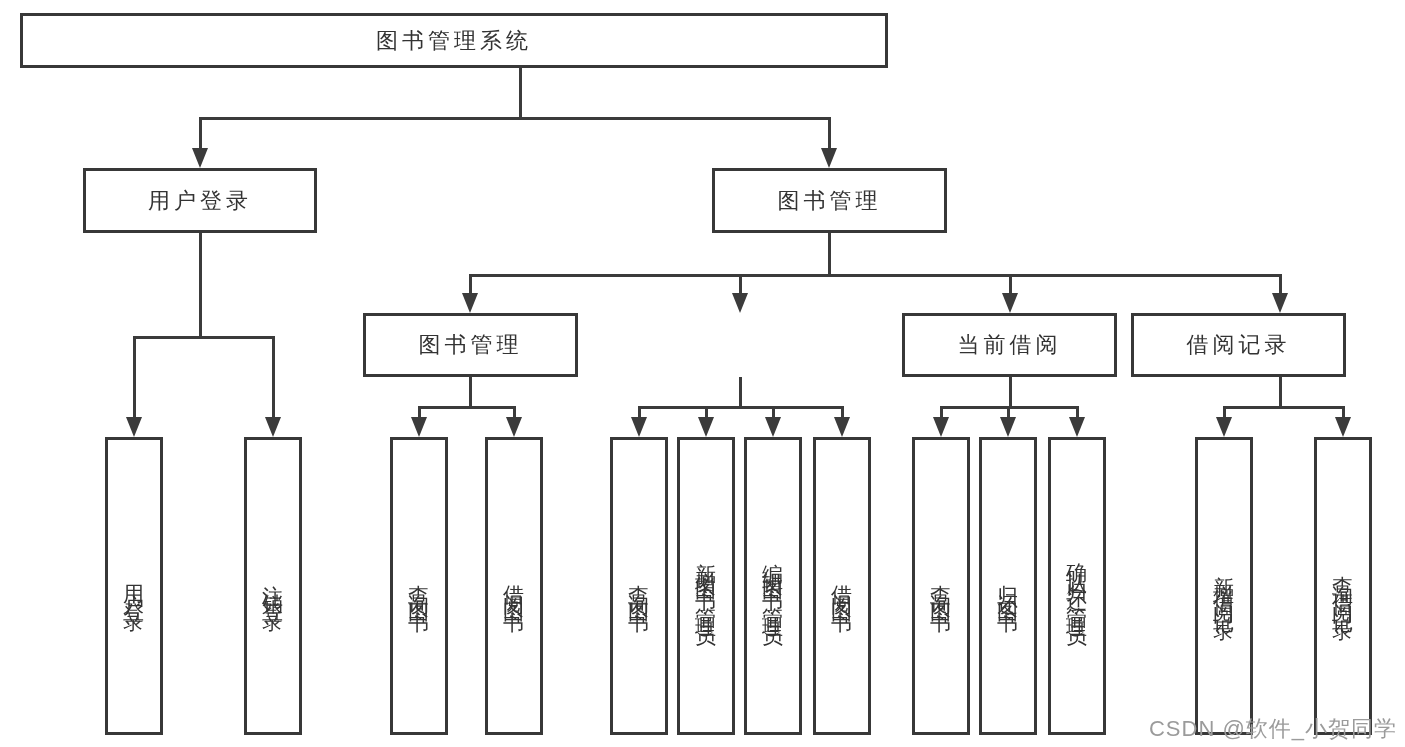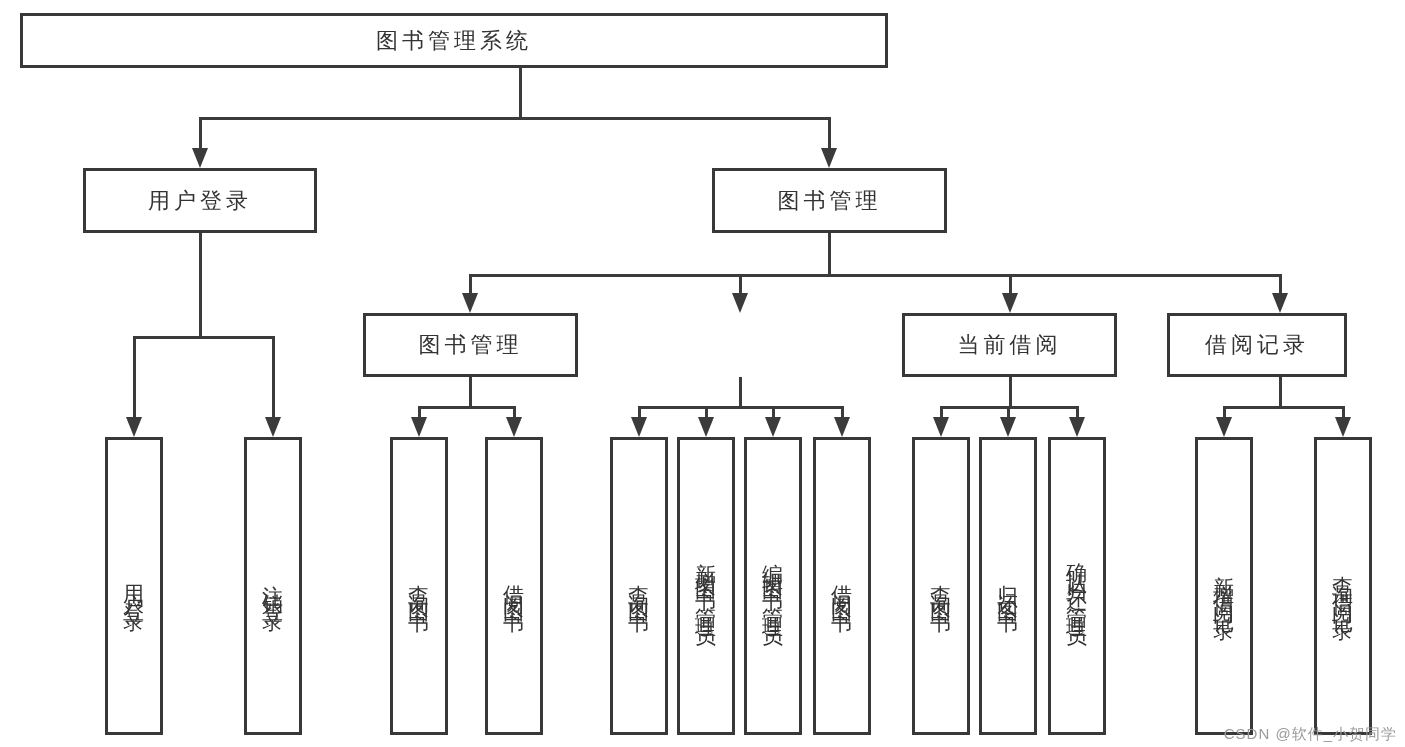--- a/index.html
+++ b/index.html
@@ -54,21 +54,21 @@
     width: 0;
     height: 0;
     border-left: 8px solid transparent;
     border-right: 8px solid transparent;
     border-top: 20px solid var(--color-line);
   }
   .watermark {
     position: absolute;
     right: 8px;
     bottom: 3px;
-    font-size: 15px;
+    font-size: 22px;
     letter-spacing: 1px;
     color: var(--color-watermark);
     white-space: nowrap;
   }
 </style>
 </head>
 <body>
 
 <div id="canvas">
 
@@ -107,21 +107,21 @@
   <div class="arrow" style="left:1002px; top:293px;"></div>
   <div class="line" style="left:1279px; top:274px; width:3px; height:19px;"></div>
   <div class="arrow" style="left:1272px; top:293px;"></div>
 
   <div class="box" style="left:363px; top:313px; width:215px; height:64px;">
     <span class="hlabel">图书管理</span>
   </div>
   <div class="box" style="left:902px; top:313px; width:215px; height:64px;justify-content:center;">
     <span class="hlabel">当前借阅</span>
   </div>
-  <div class="box" style="left:1167px; top:313px; width:180px; height:64px;">
+  <div class="box" style="left:1131px; top:313px; width:215px; height:64px;">
     <span class="hlabel">借阅记录</span>
   </div>
 
   <div class="line" style="left:469px; top:377px; width:3px; height:31px;"></div>
   <div class="line" style="left:418px; top:406px; width:98px; height:3px;"></div>
   <div class="line" style="left:418px; top:406px; width:3px; height:11px;"></div>
   <div class="arrow" style="left:411px; top:417px;"></div>
   <div class="line" style="left:513px; top:406px; width:3px; height:11px;"></div>
   <div class="arrow" style="left:506px; top:417px;"></div>
 

